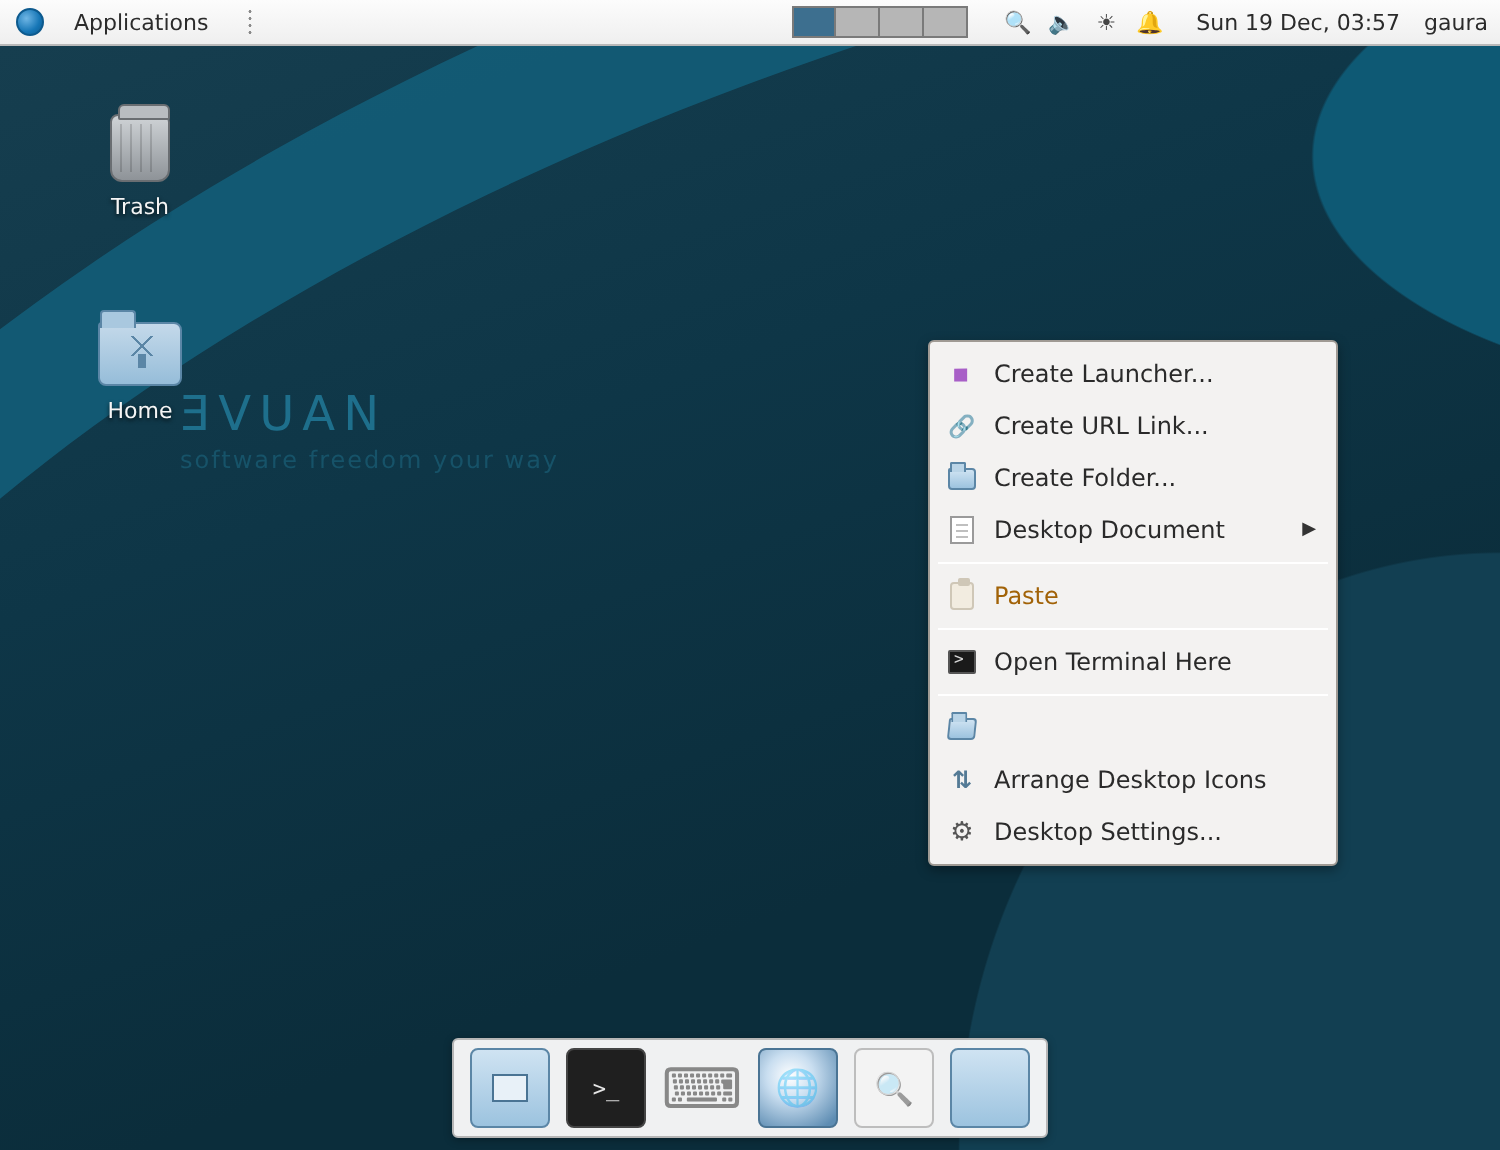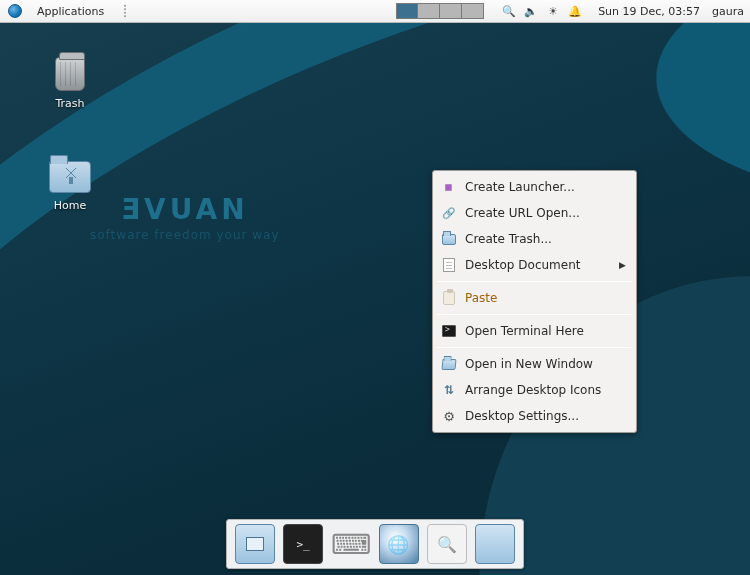--- a/index.html
+++ b/index.html
@@ -85,26 +85,26 @@
     content:""; position:absolute; left:12px; top:6px; width:18px; height:16px;
     background:
       linear-gradient(#5b86a6,#5b86a6) 7px 9px / 4px 7px no-repeat,
       linear-gradient(135deg, transparent 47%, #5b86a6 47% 53%, transparent 53%) 0 0/18px 10px no-repeat,
       linear-gradient(45deg , transparent 47%, #5b86a6 47% 53%, transparent 53%) 0 0/18px 10px no-repeat;
   }
   .dicon .label { text-shadow: 0 1px 2px rgba(0,0,0,0.8); }
 
   
   .brand { position:absolute; left:90px; top:170px; color:#1e6f8c; }
-  .brand .name { font-size:28px; letter-spacing:4px; font-weight:700;text-align:center; }
+  .brand .name { font-size:24px; letter-spacing:4px; font-weight:400; }
   .brand .tag  { font-size:12px; letter-spacing:1px; color:#1a5f77; opacity:0.7; margin-top:2px; }
 
   
   .ctx {
-    position:absolute; left:432px; top:147px; width:205px;
+    position:absolute; left:464px; top:147px; width:205px;
     background:#f3f2f1; border:1px solid #9f9a94; border-radius:3px;
     box-shadow:0 2px 6px rgba(0,0,0,0.35);
     padding:3px 0; font-size:12px; color:#2a2a2a;
   }
   .ctx .item {
     display:flex; align-items:center; gap:8px;
     padding:5px 10px 5px 8px; white-space:nowrap;
   }
   .ctx .item.disabled { color:#a16207; }
   .ctx .sep { height:1px; margin:3px 4px; background:#cfcac3; border-bottom:1px solid #fff; }
@@ -190,27 +190,27 @@
     <div class="tag">software freedom  your way</div>
   </div>
 
   <div class="ctx">
     <div class="item">
       <span class="ic ic-launcher"></span>
       <span>Create Launcher...</span>
     </div>
     <div class="item">
       <span class="ic ic-url"></span>
-      <span>Create URL Open...</span>
+      <span>Create URL Link...</span>
     </div>
     <div class="item">
       <span class="ic">
           <span class="ic-folder"></span>
         </span>
-      <span>Create Trash...</span>
+      <span>Create Folder...</span>
     </div>
     <div class="item">
       <span class="ic">
           <span class="ic-doc"></span>
         </span>
       <span>Desktop Document</span>
       <span class="arrow">▶</span>
     </div>
     <div class="sep"></div>
     <div class="item disabled">
@@ -224,21 +224,20 @@
       <span class="ic">
           <span class="ic-term"></span>
         </span>
       <span>Open Terminal Here</span>
     </div>
     <div class="sep"></div>
     <div class="item">
       <span class="ic">
           <span class="ic-folder-open"></span>
         </span>
-      <span>Open in New Window</span>
     </div>
     <div class="item">
       <span class="ic ic-arrange"></span>
       <span>Arrange Desktop Icons</span>
     </div>
     <div class="item">
       <span class="ic ic-settings"></span>
       <span>Desktop Settings...</span>
     </div>
   </div>

